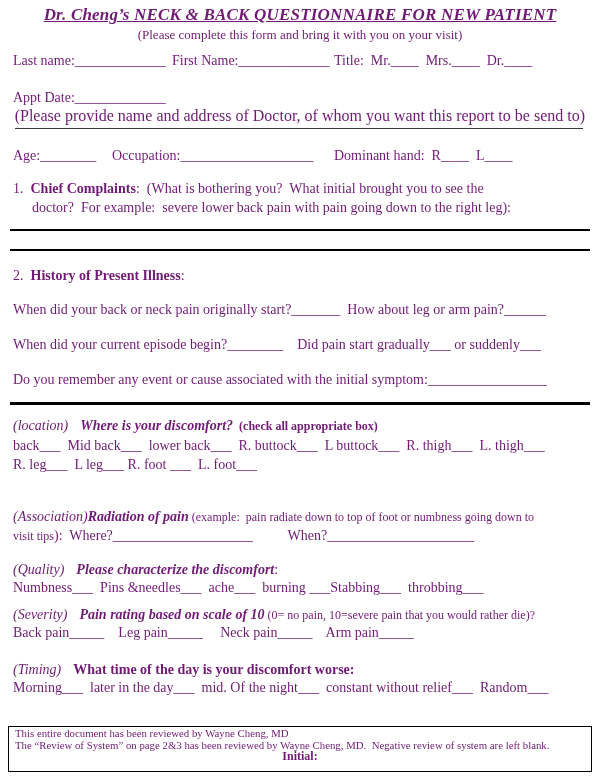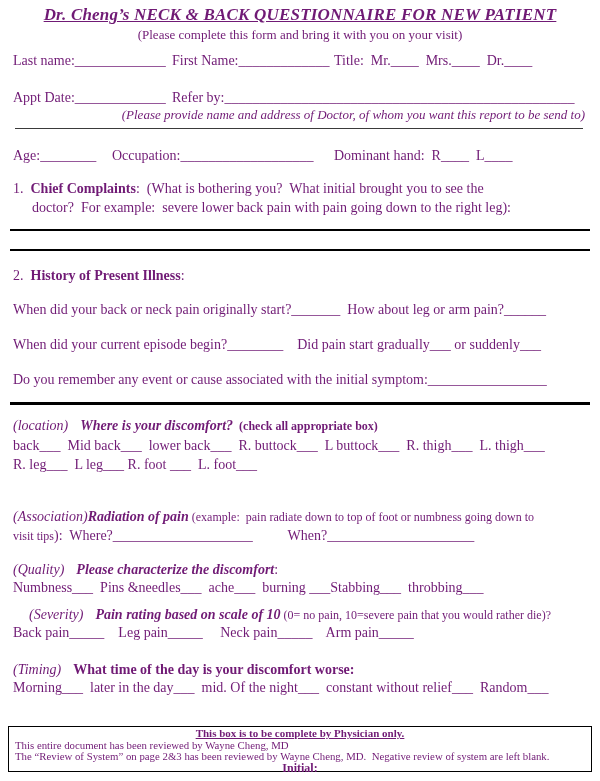--- a/index.html
+++ b/index.html
@@ -17,21 +17,21 @@
   .t { white-space:pre; }
   .b { font-weight:bold; }
   .i { font-style:italic; }
   .bi { font-weight:bold; font-style:italic; }
   .u { text-decoration:underline; }
   .center { left:0; right:0; text-align:center; }
   .form-title {
     top:5px; font-size:17px; letter-spacing:0.2px;
   }
   .form-subtitle { top:27px; font-size:13px; }
-  .smallprint { font-size:13px; white-space:nowrap;font-style:italic; }
+  .smallprint { font-size:16px; white-space:nowrap; }
   .rule-thin { border-top:1.5px solid #3a3a3a; height:0; }
   .rule-answer { border-top:2px solid #000; height:0; }
   .rule-heavy { border-top:3px solid #000; height:0; }
   .wrapblock { line-height:18.5px; }
   .num { display:inline-block; }
   .sec-label { margin-left:7px; }
   .tag-gap { margin-left:12px; }
   .note-small { font-size:12px; }
   .hang { padding-left:19px; }
   .phys-box {
@@ -50,21 +50,20 @@
 <div class="page">
 
   <div class="abs center form-title bi u t">Dr. Cheng’s NECK &amp; BACK QUESTIONNAIRE FOR NEW PATIENT</div>
   <div class="abs center form-subtitle t">(Please complete this form and bring it with you on your visit)</div>
 
   <div class="abs t" style="top:53px; left:13px;">Last name:_____________</div>
   <div class="abs t" style="top:53px; left:334px;">Title:  Mr.____  Mrs.____  Dr.____</div>
   <div class="abs t" style="top:53px; left:172px;">First Name:_____________</div>
 
   <div class="abs t" style="top:90px; left:13px;">Appt Date:_____________</div>
-  <div class="abs t" style="top:90px; left:172px;">Refer by:__________________________________________________</div>
   <div class="abs smallprint" style="top:107px; right:15px;">(Please provide name and address of Doctor, of whom you want this report to be send to)</div>
   <div class="abs rule-thin" style="top:128px; left:15px; right:17px;"></div>
 
   <div class="abs t" style="top:148px; left:13px;">Age:________</div>
   <div class="abs t" style="top:148px; left:112px;">Occupation:___________________</div>
   <div class="abs t" style="top:148px; left:334px;">Dominant hand:  R____  L____</div>
 
   <div class="abs wrapblock" style="top:180px; left:13px; right:10px;">
     <div><span class="num t">1.</span><span class="b sec-label t">Chief Complaints</span><span class="t">:  (What is bothering you?  What initial brought you to see the</span></div>
     <div class="hang"><span class="t">doctor?  For example:  severe lower back pain with pain going down to the right leg):</span></div>
@@ -88,26 +87,25 @@
   </div>
 
   <div class="abs wrapblock" style="top:508px; left:13px; right:8px;">
     <div><span class="i t">(Association)</span><span class="bi t">Radiation of pain</span><span class="note-small t"> (example:  pain radiate down to top of foot or numbness going down to</span></div>
     <div><span class="note-small t">visit tips</span><span class="t">):  Where?____________________          When?_____________________</span></div>
   </div>
 
   <div class="abs" style="top:562px; left:13px;"><span class="i t">(Quality)</span><span class="bi tag-gap t">Please characterize the discomfort</span><span class="t">:</span></div>
   <div class="abs t" style="top:580px; left:13px;">Numbness___  Pins &amp;needles___  ache___  burning ___Stabbing___  throbbing___</div>
 
-  <div class="abs" style="top:607px; left:29px;"><span class="i t">(Severity)</span><span class="bi tag-gap t">Pain rating based on scale of 10</span><span class="note-small t"> (0= no pain, 10=severe pain that you would rather die)?</span></div>
+  <div class="abs" style="top:607px; left:13px;"><span class="i t">(Severity)</span><span class="bi tag-gap t">Pain rating based on scale of 10</span><span class="note-small t"> (0= no pain, 10=severe pain that you would rather die)?</span></div>
   <div class="abs t" style="top:625px; left:13px;">Back pain_____    Leg pain_____     Neck pain_____    Arm pain_____</div>
 
   <div class="abs" style="top:662px; left:13px;"><span class="i t">(Timing)</span><span class="b tag-gap t">What time of the day is your discomfort worse:</span></div>
   <div class="abs t" style="top:680px; left:13px;">Morning___  later in the day___  mid. Of the night___  constant without relief___  Random___</div>
 
   <div class="abs phys-box">
-    <div class="phys-heading"><span class="b u t">This box is to be complete by Physician only.</span></div>
     <div class="t">This entire document has been reviewed by Wayne Cheng, MD</div>
     <div class="t">The “Review of System” on page 2&amp;3 has been reviewed by Wayne Cheng, MD.  Negative review of system are left blank.</div>
     <div class="phys-initial b t">Initial:</div>
   </div>
 
 </div>
 
 </body></html>

